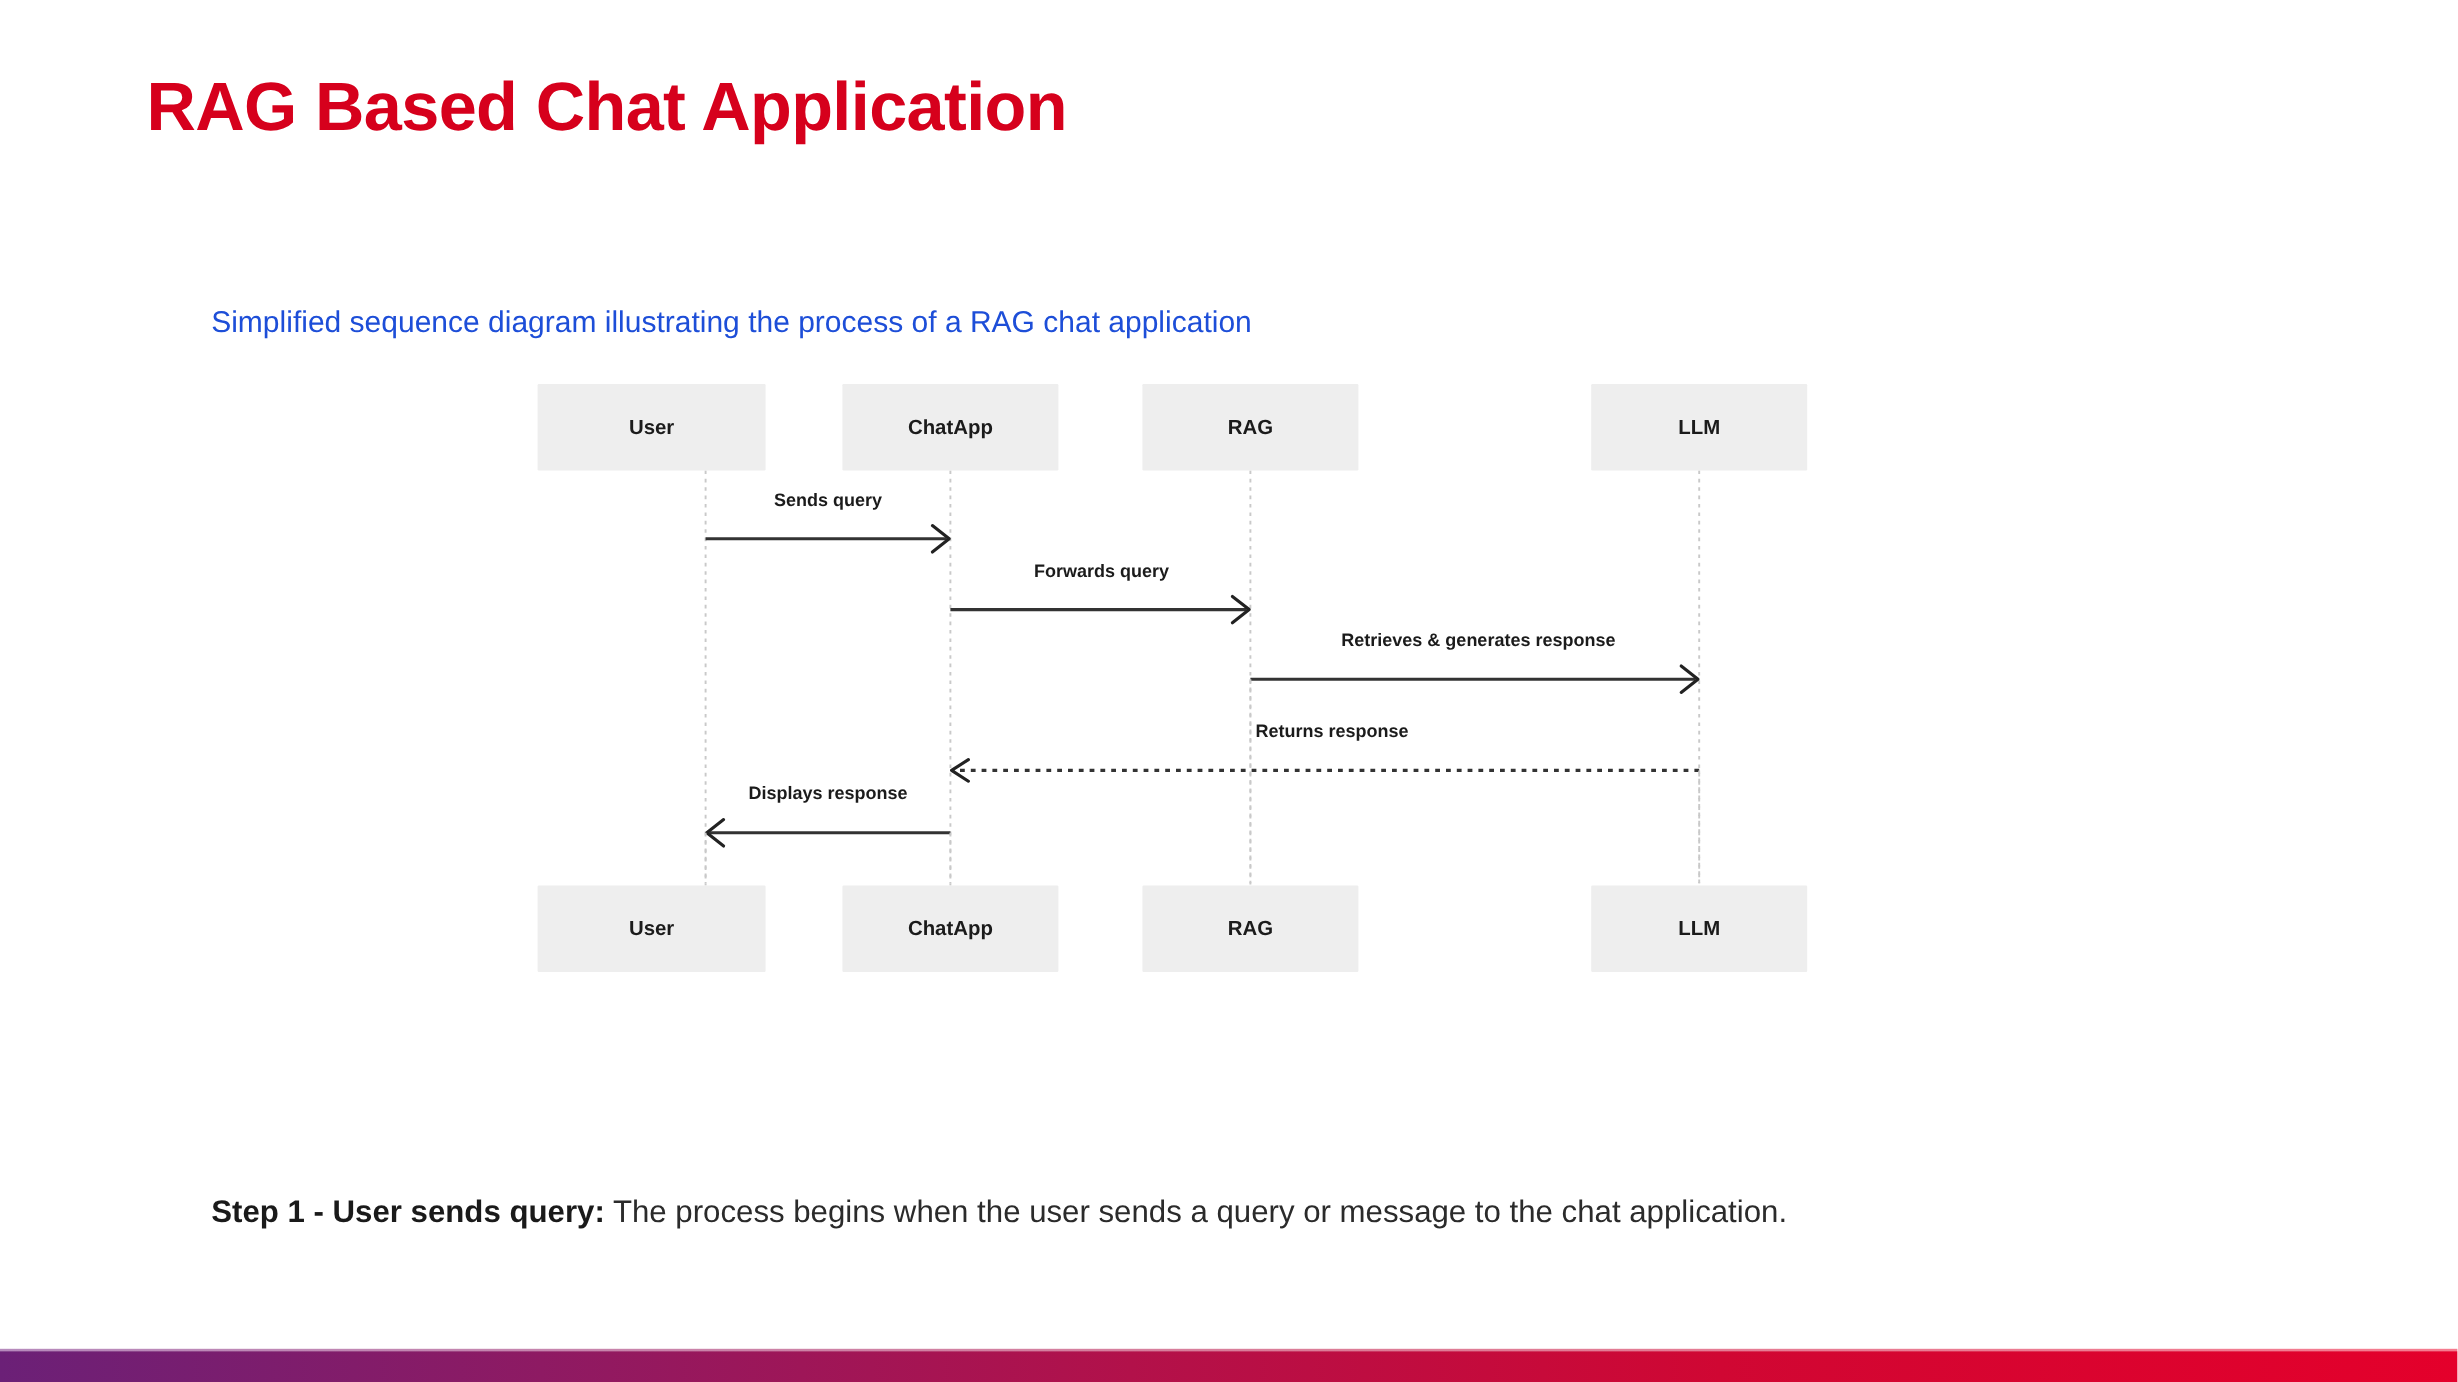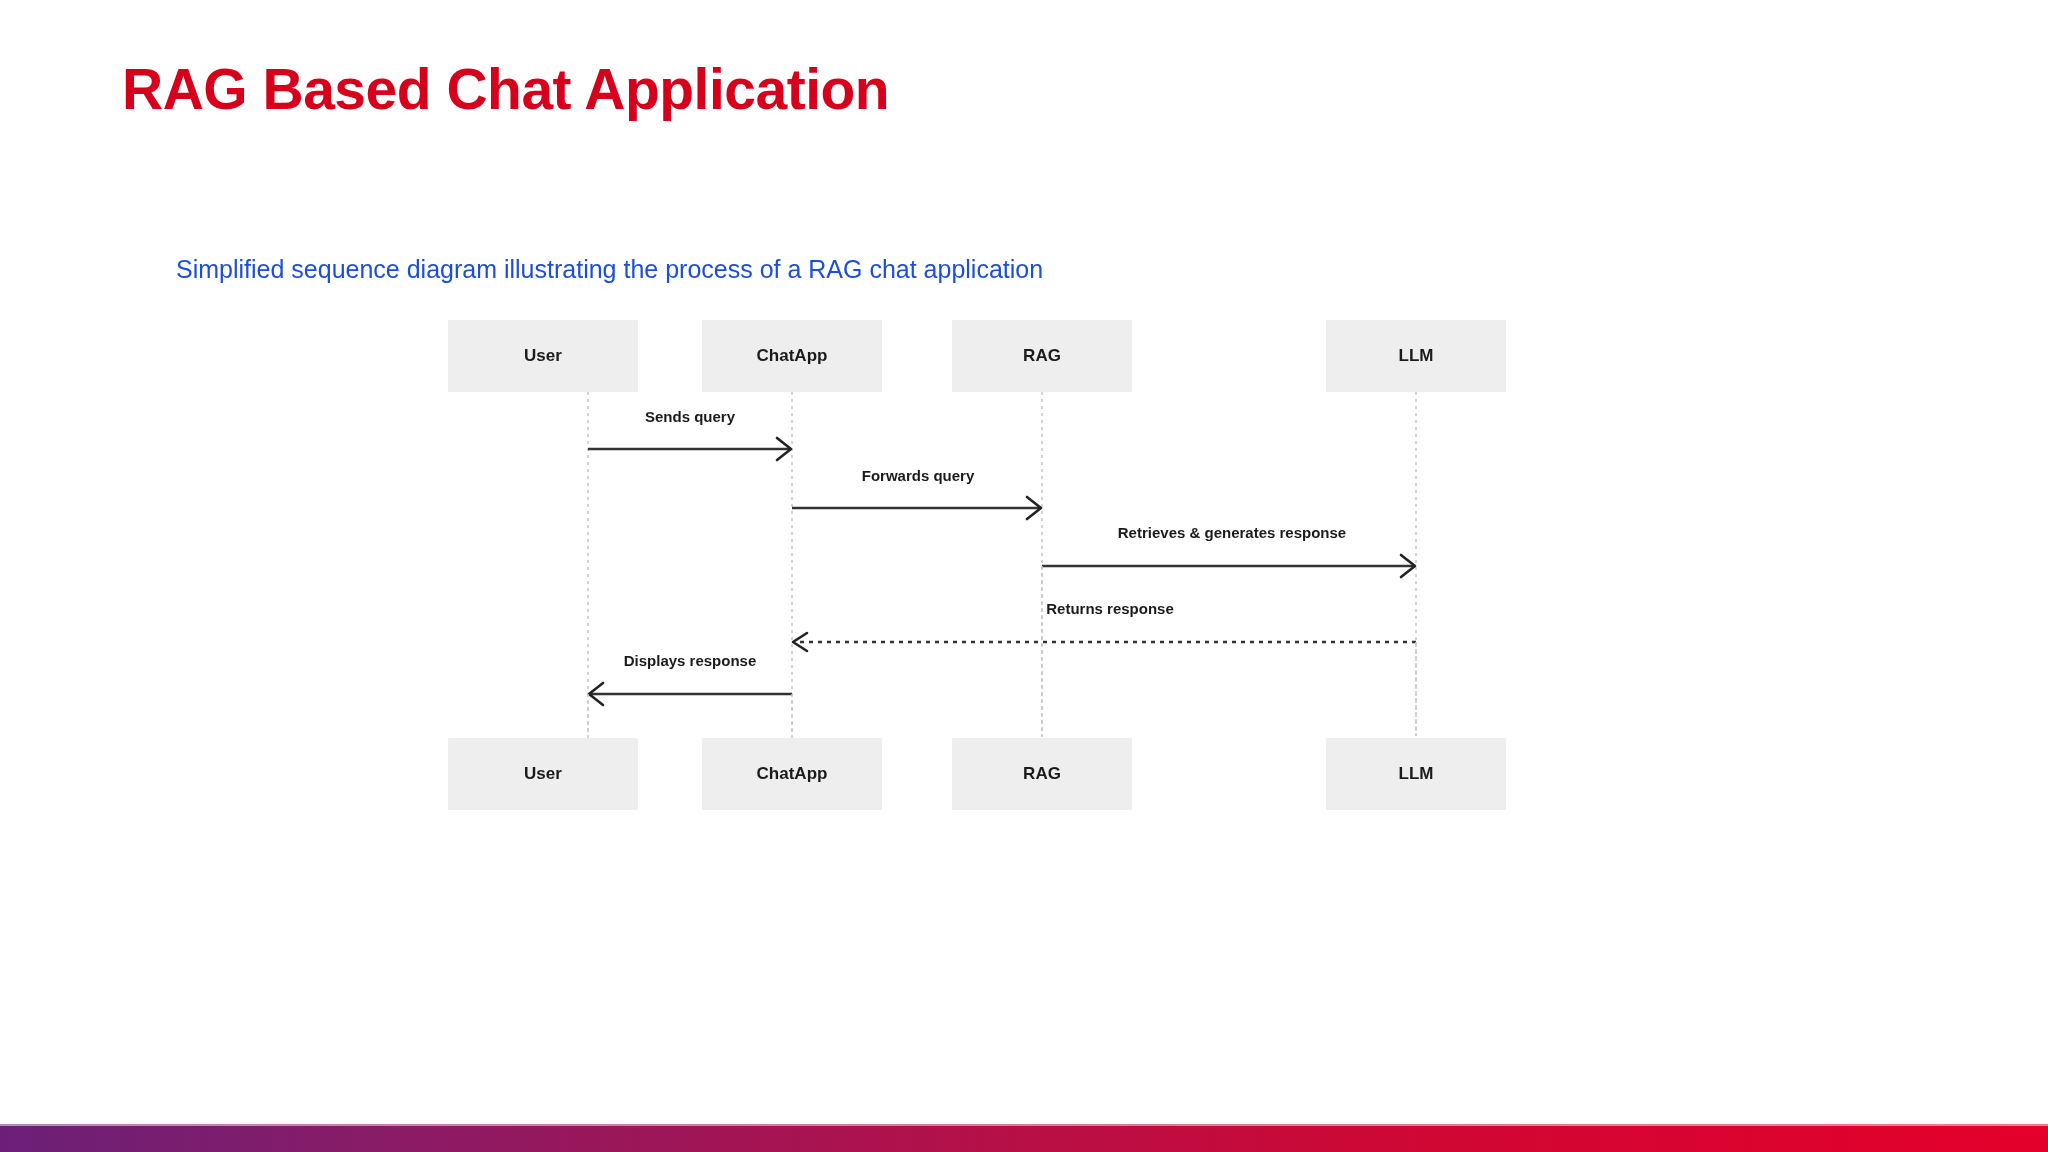--- a/index.html
+++ b/index.html
@@ -222,17 +222,20 @@
         <text class="actor-label" x="622" y="471">RAG</text>
       </g>
       <g>
         <rect class="actor-box-rect" x="906" y="434" width="180" height="72" rx="1"></rect>
         <text class="actor-label" x="996" y="471">LLM</text>
       </g>
 
     </svg>
   </div>
 
+  <div class="step-caption">
+    <span class="step-strong">Step 1 - User sends query:</span><span> The process begins when the user sends a query or message to the chat application.</span>
+  </div>
 
   <div class="bottom-bar-hairline"></div>
   <div class="bottom-bar"></div>
 
 </div>
 
 </body></html>

